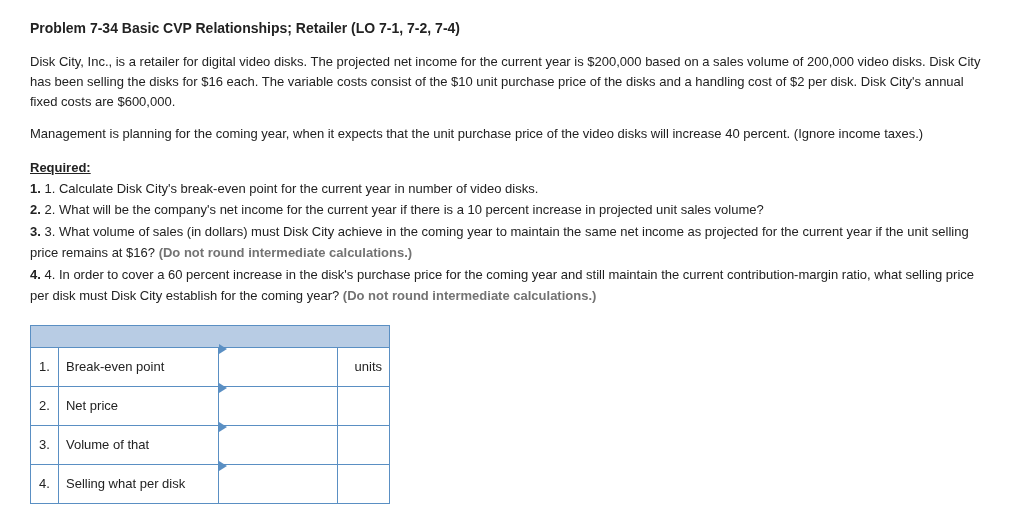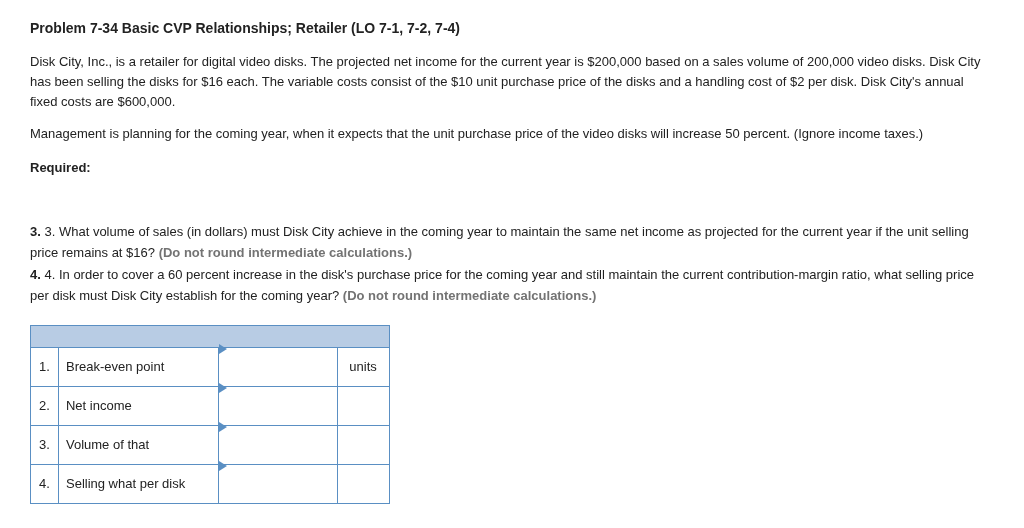--- a/index.html
+++ b/index.html
@@ -24,20 +24,21 @@
     .body-text {
       margin-bottom: 12px;
       line-height: 1.55;
     }
     .required-section {
       margin-bottom: 14px;
       line-height: 1.65;
     }
     .required-label {
       font-weight: bold;
+      text-decoration: underline;
     }
     .bold {
       font-weight: bold;
     }
     .bold-orange {
       font-weight: bold;
       color: #737373;
     }
     .answer-table-wrapper {
       margin-top: 18px;
@@ -66,21 +67,21 @@
     .answer-table .label-col {
       width: 160px;
       margin-left: 44px;
     }
     .answer-table .input-col {
       width: 120px;
       background: #fff;
     }
     .answer-table .unit-col {
       width: 52px;
-      text-align: center;
+      text-align: right;
       padding-left: 6px;
       margin-top: 24px;
     }
     .answer-table td.input-col {
       padding: 0;
     }
     .answer-table td.input-col input {
       width: 100%;
       height: 100%;
       border: none;
@@ -100,43 +101,43 @@
       vertical-align: middle;
     }
   </style>
 </head>
 <body>
 
 <div class="title">Problem 7-34 Basic CVP Relationships; Retailer (LO 7-1, 7-2, 7-4)</div>
 
 <p class="body-text">Disk City, Inc., is a retailer for digital video disks. The projected net income for the current year is $200,000 based on a sales volume of 200,000 video disks. Disk City has been selling the disks for $16 each. The variable costs consist of the $10 unit purchase price of the disks and a handling cost of $2 per disk. Disk City's annual fixed costs are $600,000.</p>
 
-<p class="body-text">Management is planning for the coming year, when it expects that the unit purchase price of the video disks will increase 50 percent. (Ignore income taxes.)</p>
+<p class="body-text">Management is planning for the coming year, when it expects that the unit purchase price of the video disks will increase 40 percent. (Ignore income taxes.)</p>
 
 <div class="required-section">
   <span class="required-label">Required:</span><br>
-  <br>
-  <br>
+  <span><span class="bold">1.</span> <span>1. Calculate Disk City's break-even point for the current year in number of video disks.</span></span><br>
+  <span><span class="bold">2.</span> <span>2. What will be the company's net income for the current year if there is a 10 percent increase in projected unit sales volume?</span></span><br>
   <span><span class="bold">3.</span> <span>3. What volume of sales (in dollars) must Disk City achieve in the coming year to maintain the same net income as projected for the current year if the unit selling price remains at $16? </span><span class="bold-orange">(Do not round intermediate calculations.)</span></span><br>
   <span><span class="bold">4.</span> <span>4. In order to cover a 60 percent increase in the disk's purchase price for the coming year and still maintain the current contribution-margin ratio, what selling price per disk must Disk City establish for the coming year? </span><span class="bold-orange">(Do not round intermediate calculations.)</span></span>
 </div>
 
 <div class="answer-table-wrapper">
   <div class="answer-table-header"></div>
   <table class="answer-table">
     <tbody id="table-body">
     <tr>
           <td class="num-col">1.</td>
           <td class="label-col">Break-even point</td>
           <td class="input-col"><span class="triangle-marker"></span><input type="text" style=""></td>
           <td class="unit-col">units</td>
         </tr>
         <tr>
           <td class="num-col">2.</td>
-          <td class="label-col">Net income</td>
+          <td class="label-col">Net price</td>
           <td class="input-col"><span class="triangle-marker"></span><input type="text" style=""></td>
           <td class="unit-col"></td>
         </tr>
         <tr>
           <td class="num-col">3.</td>
           <td class="label-col">Volume of that</td>
           <td class="input-col"><span class="triangle-marker"></span><input type="text" style=""></td>
           <td class="unit-col"></td>
         </tr>
         <tr>

